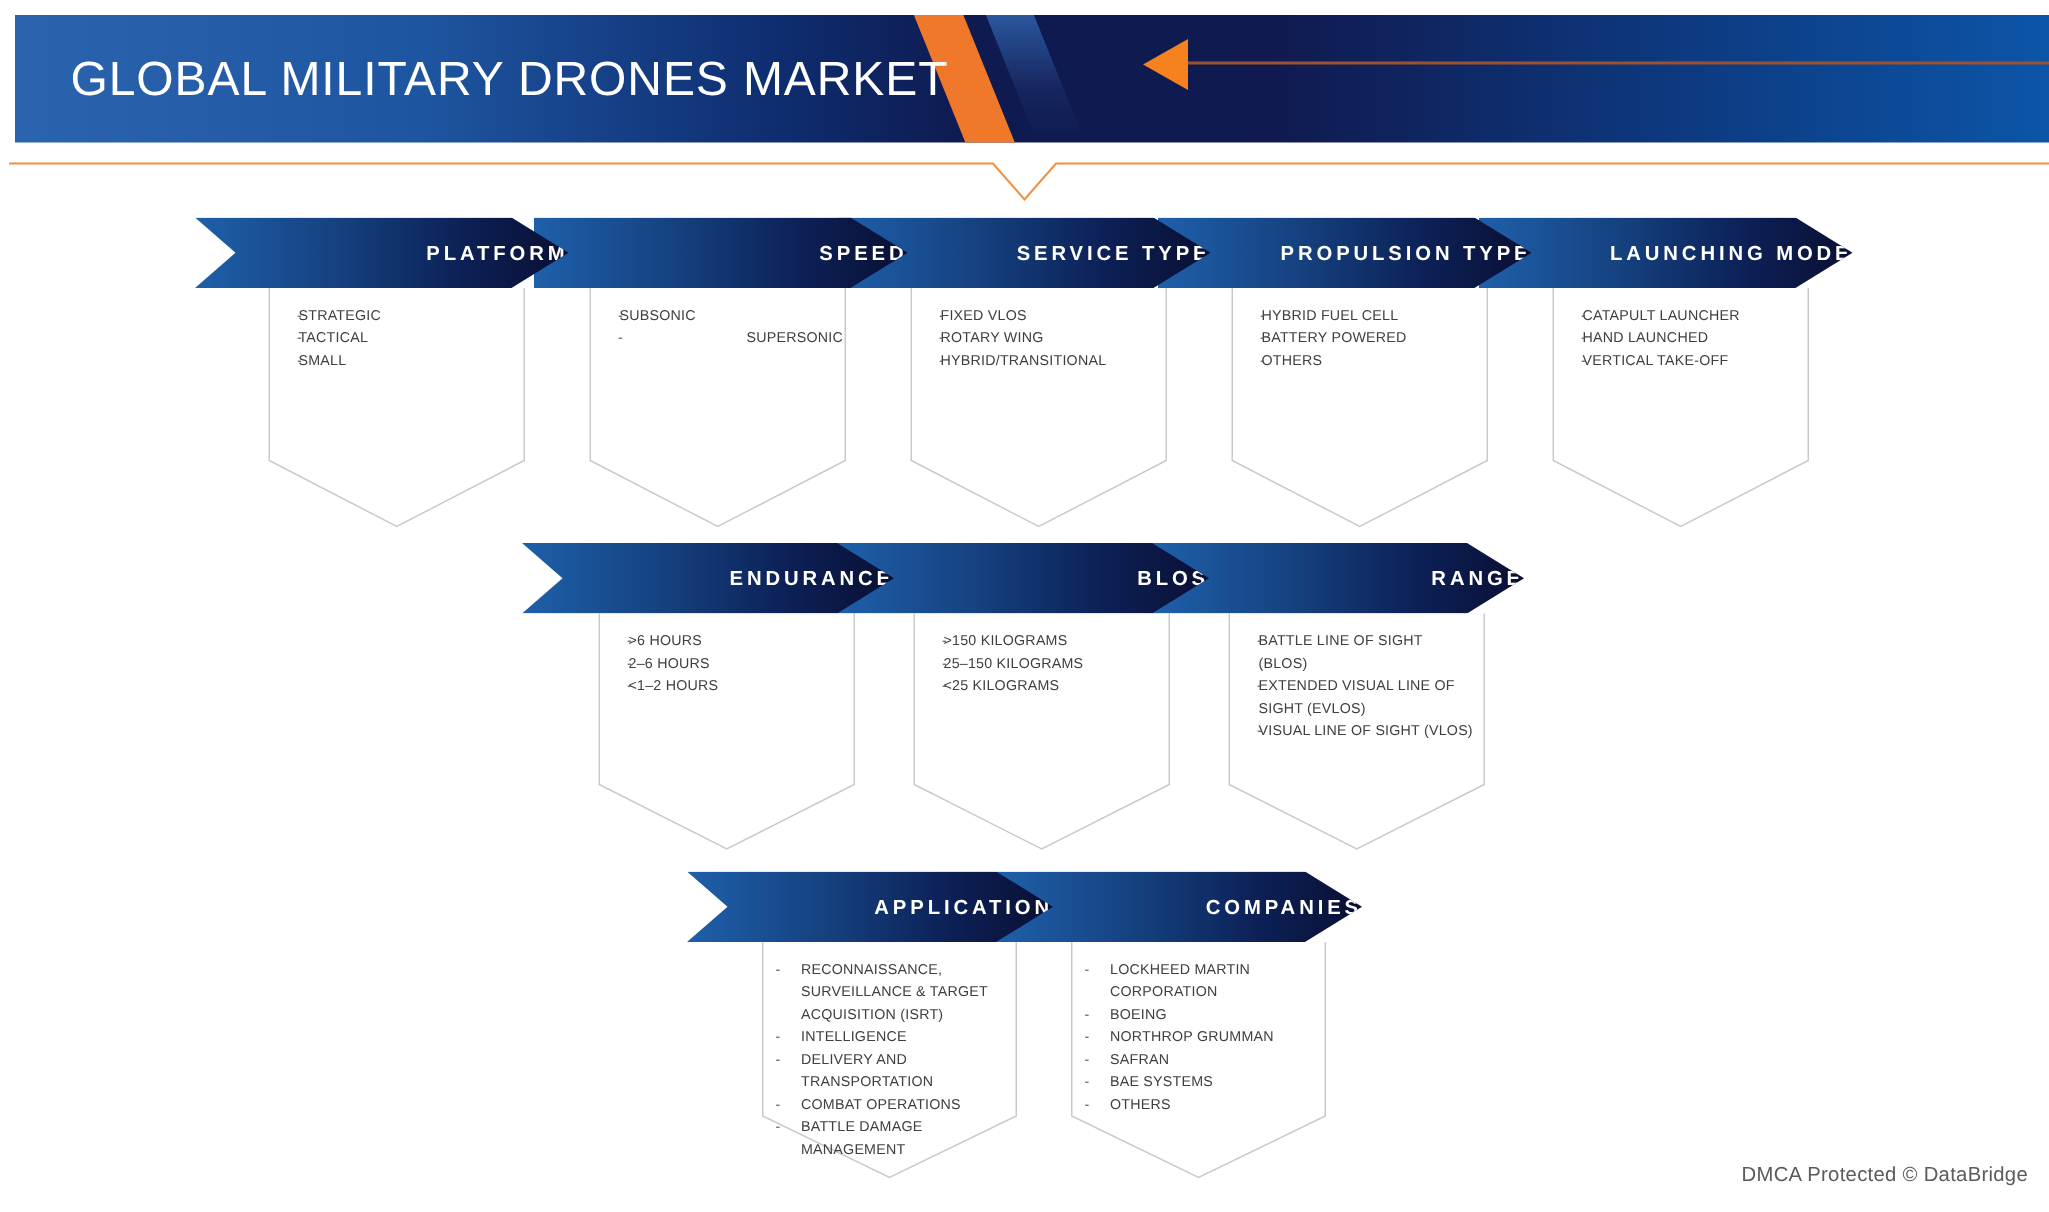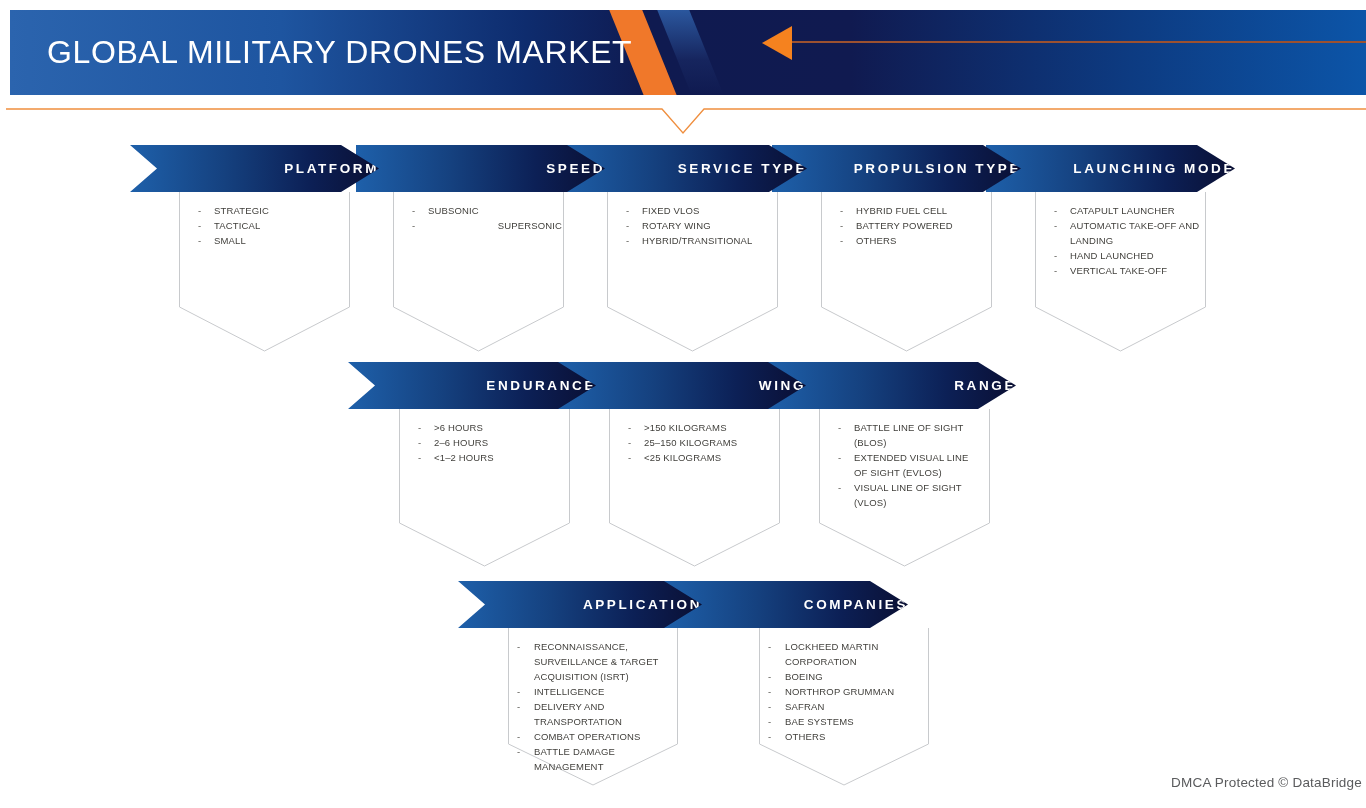--- a/index.html
+++ b/index.html
@@ -40,31 +40,31 @@
     display:block;width:100%;text-align:right;line-height:47px;
     color:#ffffff;font-size:13.5px;font-weight:700;letter-spacing:2.6px;white-space:nowrap;
   }
   .segbox{position:absolute;}
   .segbox svg{position:absolute;left:0;top:0;overflow:visible;}
   .segbox ul{
     position:absolute;left:0;top:0;right:0;margin:0;list-style:none;
     padding:11px 0 0 0;
   }
   .segbox li{
-    position:relative;padding-left:35px;
+    position:relative;padding-left:20px;
     font-size:9.5px;letter-spacing:0.15px;line-height:15px;color:#403F3B;
   }
   .segbox li::before{
     content:"-";position:absolute;left:19px;top:0;color:#55544F;
   }
   .segbox.tight li{padding-left:26px;}
   .segbox.tight li::before{left:9px;}
   
   .footer{
-    position:absolute;right:4px;top:775px;
+    position:absolute;right:14px;top:775px;
     font-size:13.5px;color:#5A5B5D;letter-spacing:0.2px;
   }
 </style>
 </head>
 <body>
 
 <div class="header">
   <div class="stripe stripe-orange"></div>
   <div class="stripe stripe-blue"></div>
   <h1 class="page-title">GLOBAL MILITARY DRONES MARKET</h1>
@@ -130,40 +130,39 @@
     </div>
     <div class="banner" style="left: 986px; top: 145px; width: 249px; z-index: 26;">
       <span class="lbl">LAUNCHING MODE</span>
     </div>
     <div class="segbox" style="left: 1035px; top: 192px; width: 171px; height: 161px; z-index: 5;">
       <svg width="171" height="161" viewBox="0 0 171 161">
         <path d="M0.5 0 V115 L85.5 159 L170.5 115 V0" fill="none" stroke="#C8CACD" stroke-width="1"></path>
       </svg>
       <ul>
         <li style="padding-right: 2px;">CATAPULT LAUNCHER</li>
-        <li style="padding-right: 2px;">AUTOMATIC TAKE-OFF AND LANDING</li>
         <li style="padding-right: 2px;">HAND LAUNCHED</li>
         <li style="padding-right: 2px;">VERTICAL TAKE-OFF</li>
       </ul>
     </div>
     <div class="banner first" style="left: 348px; top: 362px; width: 248px; z-index: 30;">
       <span class="lbl">ENDURANCE</span>
     </div>
     <div class="segbox" style="left: 399px; top: 409px; width: 171px; height: 159px; z-index: 5;">
       <svg width="171" height="159" viewBox="0 0 171 159">
         <path d="M0.5 0 V114 L85.5 157 L170.5 114 V0" fill="none" stroke="#C8CACD" stroke-width="1"></path>
       </svg>
       <ul>
         <li style="padding-right: 2px;">&gt;6 HOURS</li>
         <li style="padding-right: 2px;">2–6 HOURS</li>
         <li style="padding-right: 2px;">&lt;1–2 HOURS</li>
       </ul>
     </div>
     <div class="banner" style="left: 558px; top: 362px; width: 248px; z-index: 29;">
-      <span class="lbl">WING</span>
+      <span class="lbl">BLOS</span>
     </div>
     <div class="segbox" style="left: 609px; top: 409px; width: 171px; height: 159px; z-index: 5;">
       <svg width="171" height="159" viewBox="0 0 171 159">
         <path d="M0.5 0 V114 L85.5 157 L170.5 114 V0" fill="none" stroke="#C8CACD" stroke-width="1"></path>
       </svg>
       <ul>
         <li style="padding-right: 2px;">&gt;150 KILOGRAMS</li>
         <li style="padding-right: 2px;">25–150 KILOGRAMS</li>
         <li style="padding-right: 2px;">&lt;25 KILOGRAMS</li>
       </ul>
@@ -192,21 +191,21 @@
         <li style="padding-right: 2px;">RECONNAISSANCE, SURVEILLANCE &amp; TARGET ACQUISITION (ISRT)</li>
         <li style="padding-right: 2px;">INTELLIGENCE</li>
         <li style="padding-right: 2px;">DELIVERY AND TRANSPORTATION</li>
         <li style="padding-right: 2px;">COMBAT OPERATIONS</li>
         <li style="padding-right: 2px;">BATTLE DAMAGE MANAGEMENT</li>
       </ul>
     </div>
     <div class="banner" style="left: 664px; top: 581px; width: 244px; z-index: 29;">
       <span class="lbl">COMPANIES</span>
     </div>
-    <div class="segbox tight" style="left: 714px; top: 628px; width: 170px; height: 159px; z-index: 5; margin-left: 45px;">
+    <div class="segbox tight" style="left: 714px; top: 628px; width: 170px; height: 159px; z-index: 5;">
       <svg width="170" height="159" viewBox="0 0 170 159">
         <path d="M0.5 0 V116 L85 157 L169.5 116 V0" fill="none" stroke="#C8CACD" stroke-width="1"></path>
       </svg>
       <ul>
         <li style="padding-right: 14px;">LOCKHEED MARTIN CORPORATION</li>
         <li style="padding-right: 14px;">BOEING</li>
         <li style="padding-right: 14px;">NORTHROP GRUMMAN</li>
         <li style="padding-right: 14px;">SAFRAN</li>
         <li style="padding-right: 14px;">BAE SYSTEMS</li>
         <li style="padding-right: 14px;">OTHERS</li>

